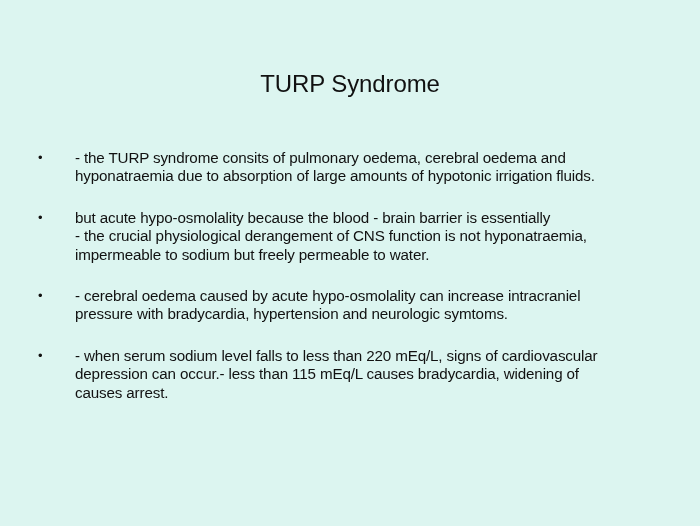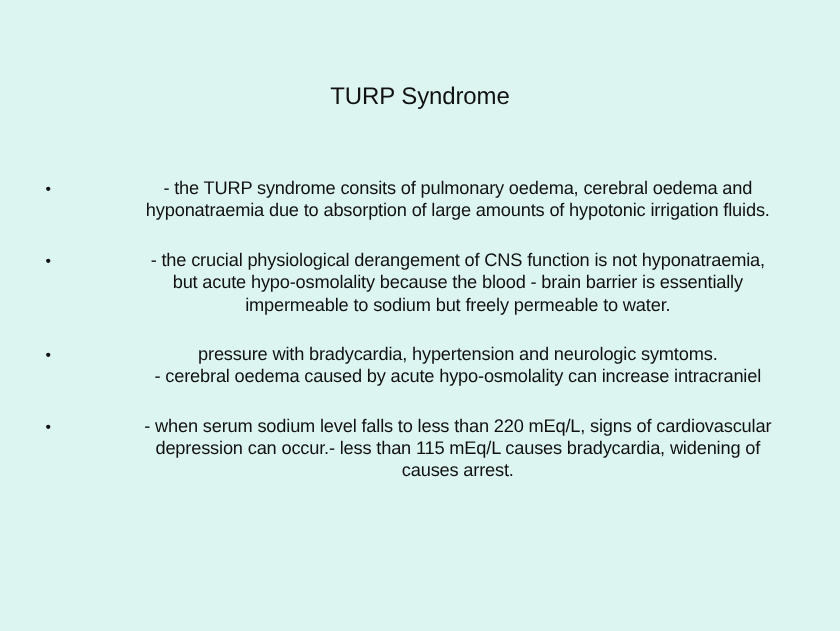--- a/index.html
+++ b/index.html
@@ -8,21 +8,21 @@
     background: #dcf5f0;
     font-family: "Liberation Sans", sans-serif;
     color: #111;
     position: relative;
     overflow: hidden;
   }
   .title {
     position: absolute;
     left: 0; right: 0; top: 70px;
     text-align: center;
-    font-size: 20px;
+    font-size: 24px;
     letter-spacing: -0.1px;
   }
   .bullets {
     position: absolute;
     left: 38px; top: 149px;
     width: 650px;
     margin: 0; padding: 0;
     list-style: none;
   }
   .bullet {
@@ -30,48 +30,48 @@
     padding-left: 37px;
     font-size: 15.2px;
     line-height: 18.4px;
     letter-spacing: -0.15px;
   }
   .bullet .dot {
     position: absolute;
     left: 0; top: 0;
     font-size: 13px;
   }
-  .bullet .line { display: block; white-space: nowrap; text-align: center; }
+  .bullet .line { display: block; white-space: nowrap; }
   .b0 { margin-top: 0; }
   .b1 { margin-top: 23px; }
   .b2 { margin-top: 23px; }
   .b3 { margin-top: 23px; }
 </style>
 </head>
 <body style="background: rgb(220, 245, 240);">
 
 <div>
   <div class="title">TURP Syndrome</div>
 
   <ul class="bullets">
     <li class="bullet b0">
       <span class="dot">•</span>
       <span class="line">- the TURP syndrome consits of pulmonary oedema, cerebral oedema and</span>
       <span class="line">hyponatraemia due to absorption of large amounts of hypotonic irrigation fluids.</span>
     </li>
     <li class="bullet b1">
       <span class="dot">•</span>
+      <span class="line">but acute hypo-osmolality because the blood - brain barrier is essentially</span>
       <span class="line">- the crucial physiological derangement of CNS function is not hyponatraemia,</span>
-      <span class="line">but acute hypo-osmolality because the blood - brain barrier is essentially</span>
       <span class="line">impermeable to sodium but freely permeable to water.</span>
     </li>
     <li class="bullet b2">
       <span class="dot">•</span>
+      <span class="line">- cerebral oedema caused by acute hypo-osmolality can increase intracraniel</span>
       <span class="line">pressure with bradycardia, hypertension and neurologic symtoms.</span>
-      <span class="line">- cerebral oedema caused by acute hypo-osmolality can increase intracraniel</span>
     </li>
     <li class="bullet b3">
       <span class="dot">•</span>
       <span class="line">- when serum sodium level falls to less than 220 mEq/L, signs of cardiovascular</span>
       <span class="line">depression can occur.- less than 115 mEq/L causes bradycardia, widening of</span>
       <span class="line">causes arrest.</span>
     </li>
   </ul>
 </div>
 

